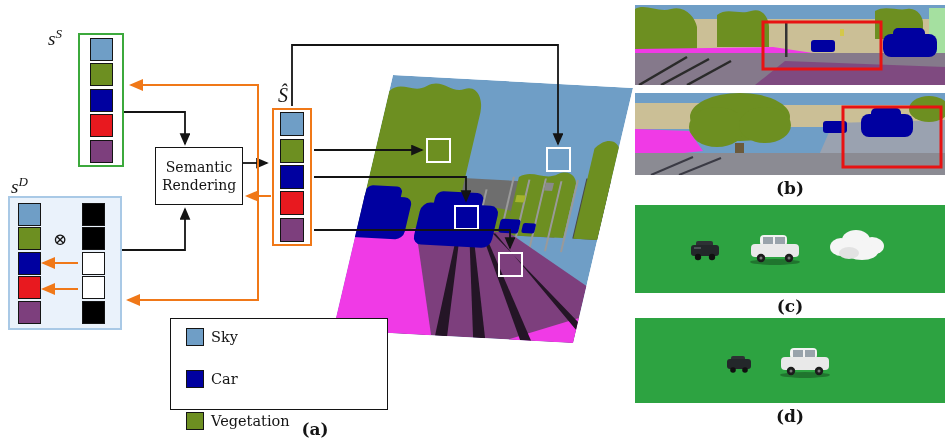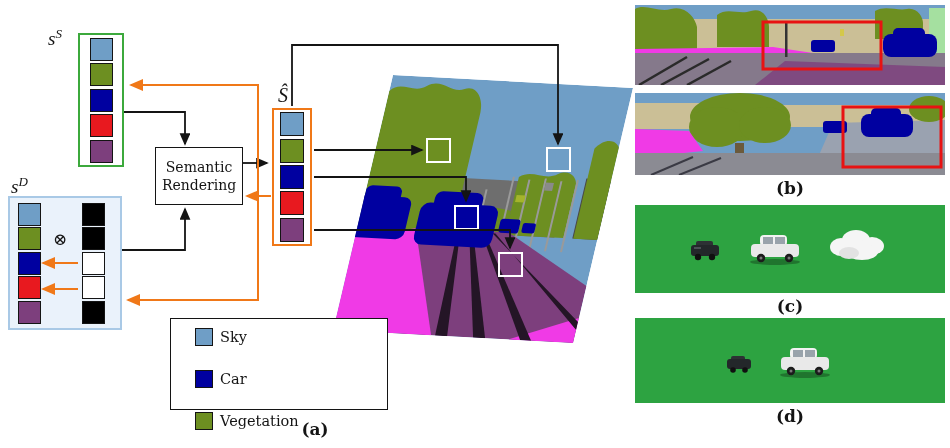--- a/index.html
+++ b/index.html
@@ -169,21 +169,21 @@
       </g>
     </svg>
   </div>
 
   <div class="wsq" style="left:426px; top:138px;"></div>
   <div class="wsq" style="left:546px; top:147px;"></div>
   <div class="wsq" style="left:454px; top:205px;"></div>
   <div class="wsq" style="left:498px; top:252px;"></div>
 
   <div id="legend">
-    <div class="lcol" style="left:24px;gap:24px;">
+    <div class="lcol" style="left:15px;gap:24px;">
       <div class="lrow">
         <div class="lsq" style="background: rgb(111, 158, 198);"></div>
         <span class="llab">Sky</span>
       </div>
       <div class="lrow">
         <div class="lsq" style="background: rgb(0, 0, 160);"></div>
         <span class="llab">Car</span>
       </div>
       <div class="lrow">
         <div class="lsq" style="background: rgb(109, 143, 33);"></div>

